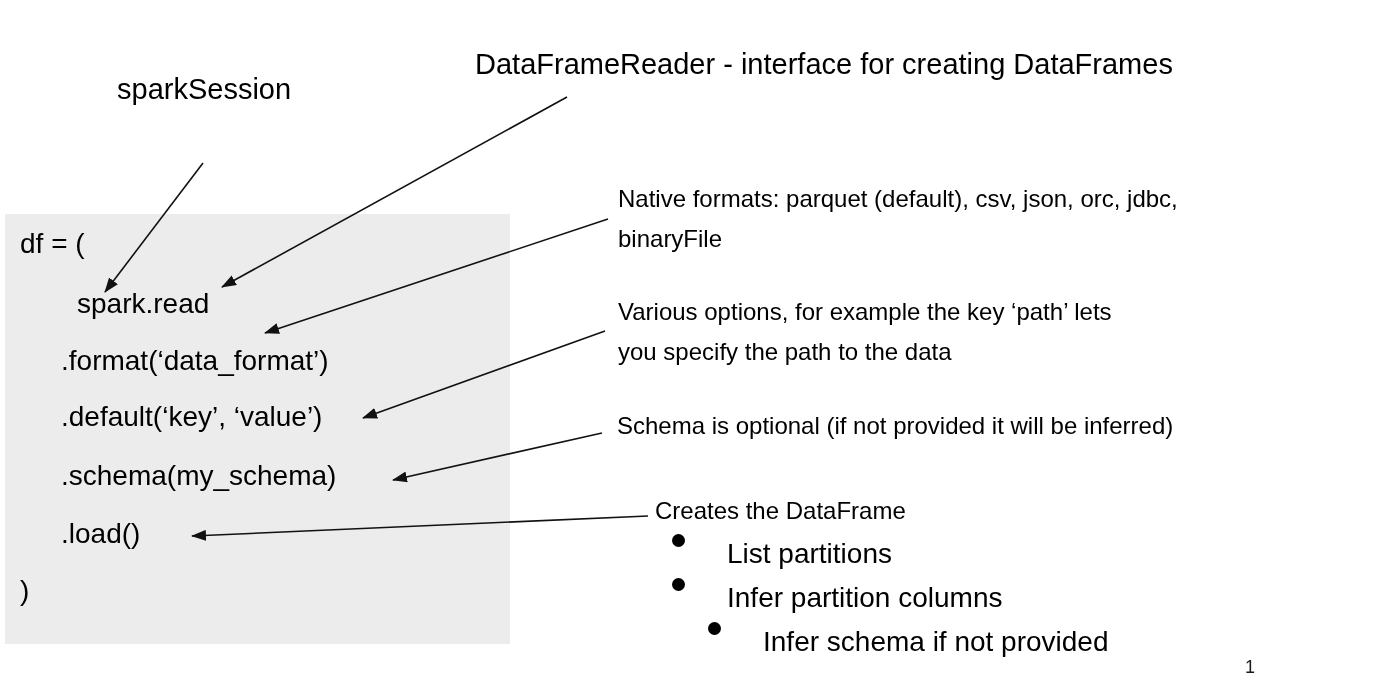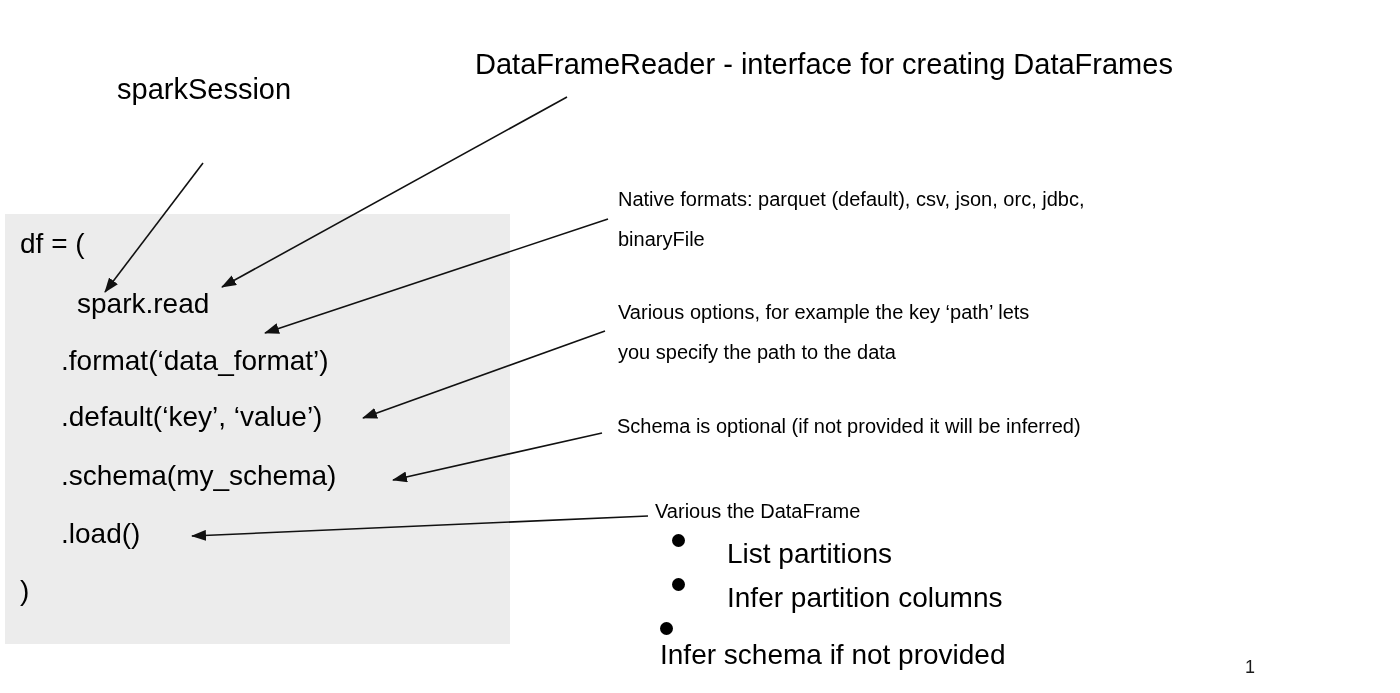--- a/index.html
+++ b/index.html
@@ -38,21 +38,21 @@
     position: absolute;
     font-size: 28px;
     line-height: 40px;
     white-space: pre;
     color: #000000;
   }
   .code-line.indent { left: 56px; }
   .code-line.flush  { left: 15px; text-align: right; }
   .annotation {
     position: absolute;
-    font-size: 20px;
+    font-size: 24px;
     line-height: 40px;
     color: #000000;
     white-space: nowrap;
   }
   .bullet-row {
     position: absolute;
     display: flex;
     align-items: flex-start;
     height: 40px;
   }
@@ -112,31 +112,31 @@
 
   <div class="annotation" style="left:618px; top:292px;">
     <div>Various options, for example the key ‘path’ lets</div>
     <div>you specify the path to the data</div>
   </div>
 
   <div class="annotation" style="left:617px; top:406px;">
     <div>Schema is optional (if not provided it will be inferred)</div>
   </div>
 
-  <div class="annotation" style="left:655px; top:491px;">Various the DataFrame</div>
+  <div class="annotation" style="left:655px; top:491px;">Creates the DataFrame</div>
 
   <div class="bullet-row" style="left:672px; top:534px;">
     <span class="bullet-dot"></span>
     <span class="bullet-text">List partitions</span>
   </div>
   <div class="bullet-row" style="left:672px; top:578px;">
     <span class="bullet-dot"></span>
     <span class="bullet-text">Infer partition columns</span>
   </div>
-  <div class="bullet-row" style="left:660px; top:622px;flex-direction:column;">
+  <div class="bullet-row" style="left:708px; top:622px;">
     <span class="bullet-dot"></span>
     <span class="bullet-text">Infer schema if not provided</span>
   </div>
 
   <svg class="arrows-svg" viewBox="0 0 1400 693" xmlns="http://www.w3.org/2000/svg">
     <defs>
       <marker id="arrowhead" markerUnits="userSpaceOnUse" markerWidth="16" markerHeight="11" refX="14" refY="5.5" orient="auto">
         <path d="M0,0 L15,5.5 L0,11 Z" fill="#111111"></path>
       </marker>
     </defs>

